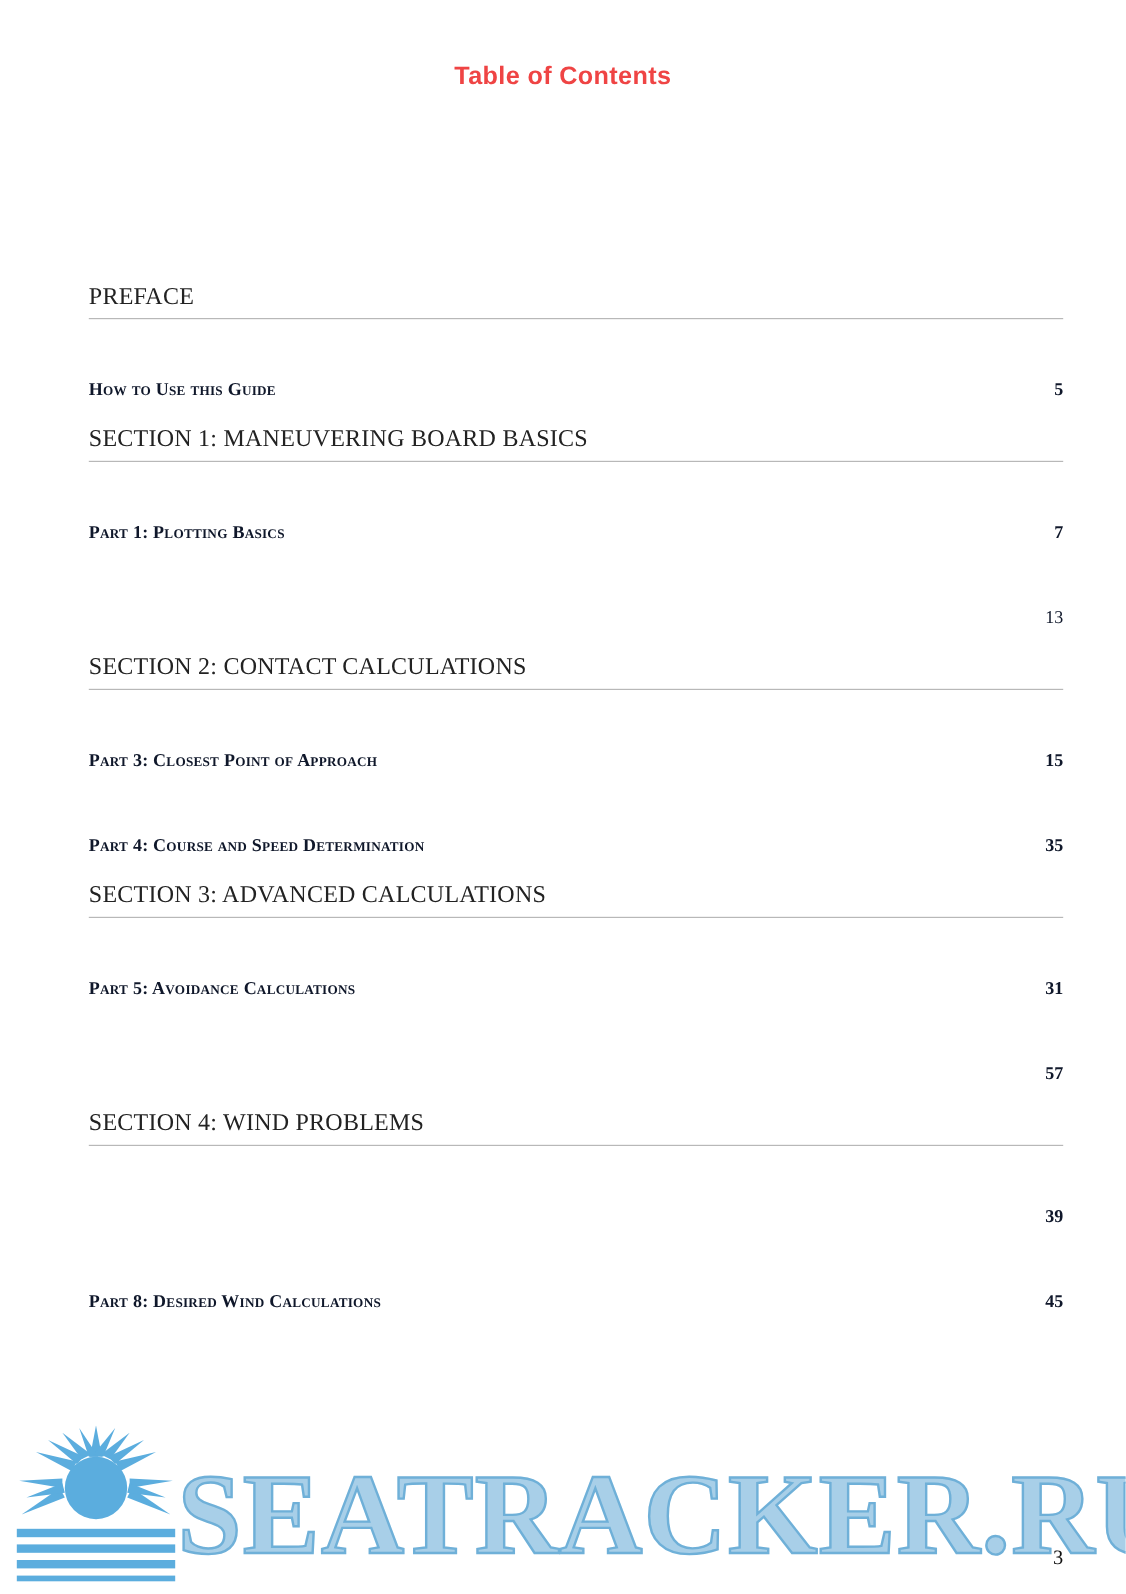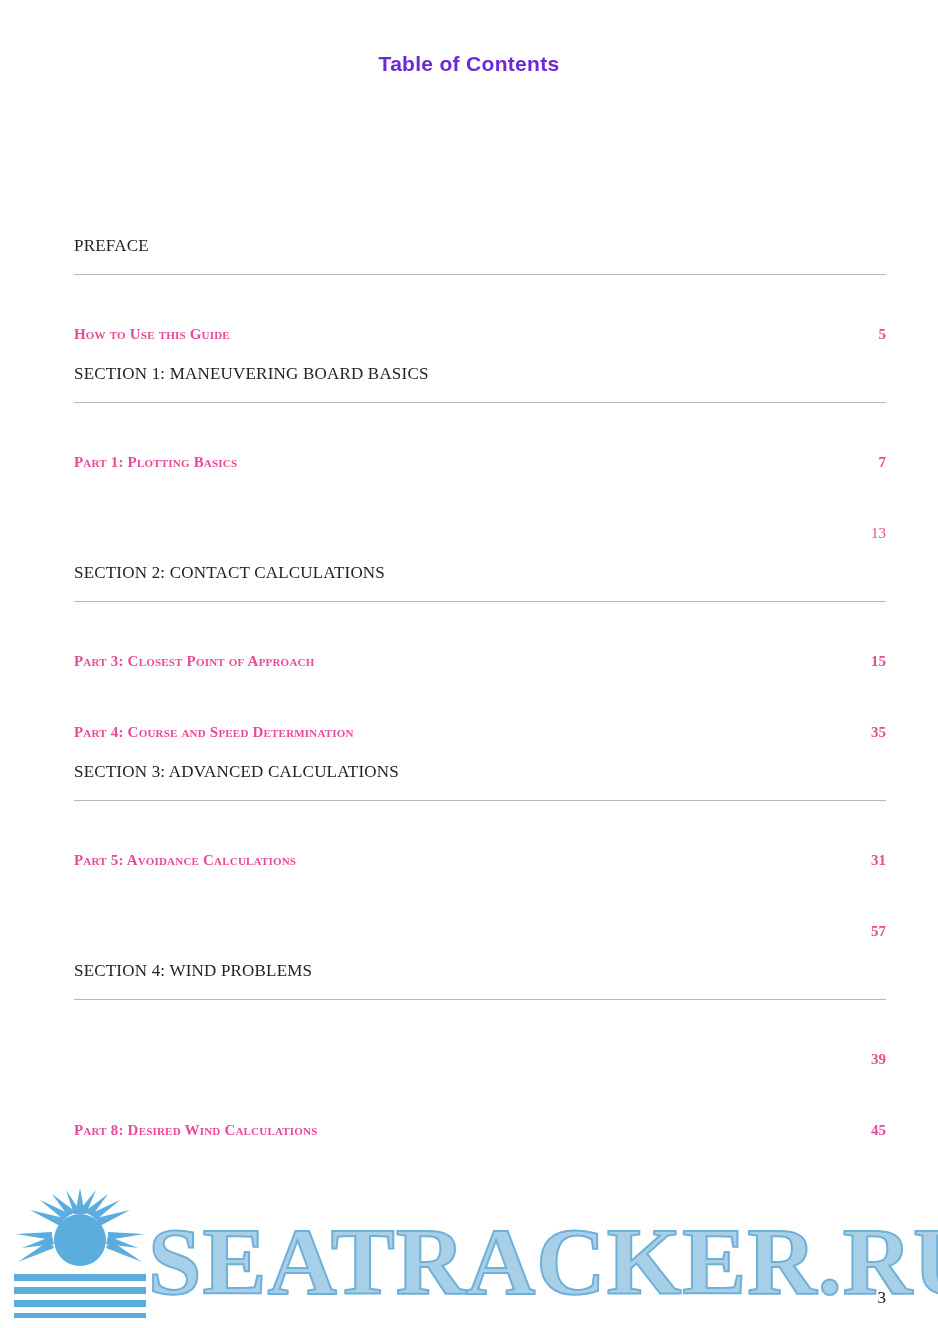--- a/index.html
+++ b/index.html
@@ -23,54 +23,54 @@
 
   .doc-title {
     position: absolute;
     top: 52px;
     left: 0;
     width: 938px;
     text-align: center;
     font-family: "Liberation Sans", sans-serif;
     font-weight: bold;
     font-size: 21px;
-    color: #6d28d9;
+    color: #ef4444;
     letter-spacing: 0.3px;
   }
 
   .toc {
     position: absolute;
     top: 236px;
     left: 74px;
     width: 812px;
   }
 
   .toc-section {
     margin-bottom: 18px;
   }
 
   .toc-section-head {
     font-family: "Liberation Serif", serif;
-    font-size: 17px;
+    font-size: 20px;
     color: #222222;
     letter-spacing: 0.2px;
     position: relative;
-    padding-bottom: 18px;
+    padding-bottom: 6px;
     border-bottom: 1px solid #b8b8b8;
     margin-bottom: 6px;
     white-space: nowrap;
   }
 
   .toc-entry {
     display: flex;
     align-items: baseline;
     font-family: "Liberation Serif", serif;
     font-size: 15px;
     line-height: 23px;
-    color: #ec4899;
+    color: #0f172a;
     margin-top: 48px;
   }
 
   .toc-entry .label {
     font-weight: bold;
     font-variant: small-caps;
     text-transform: none;
     letter-spacing: 0.2px;
     white-space: nowrap;
   }

